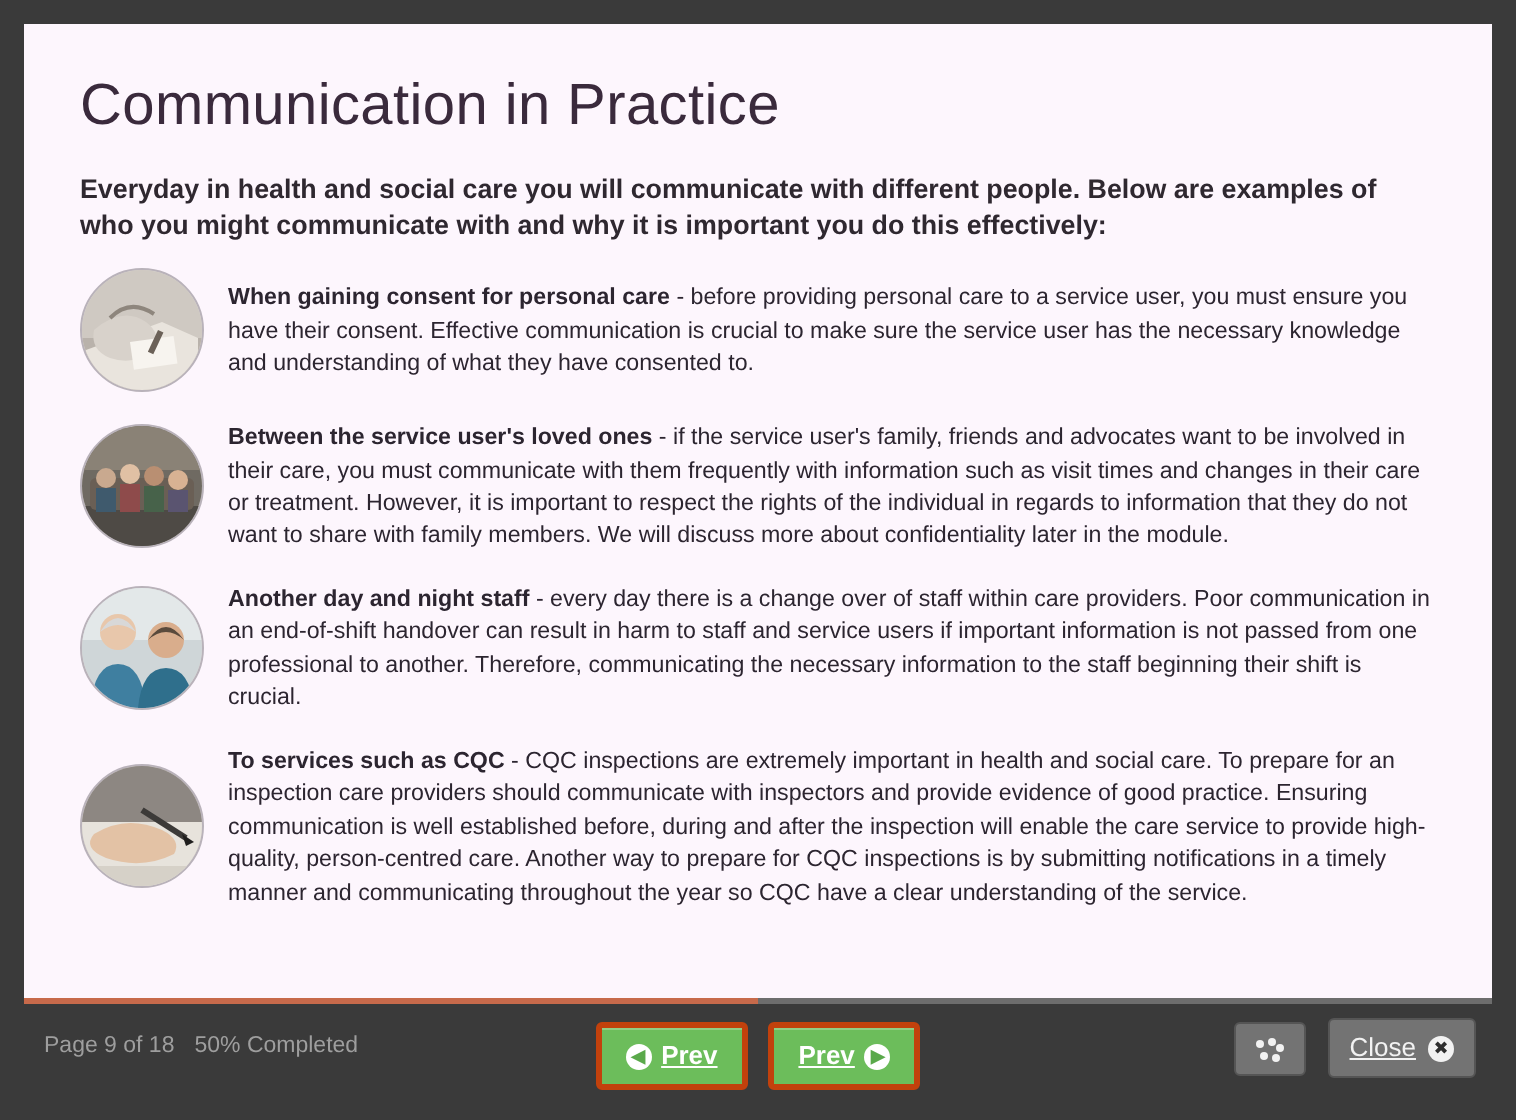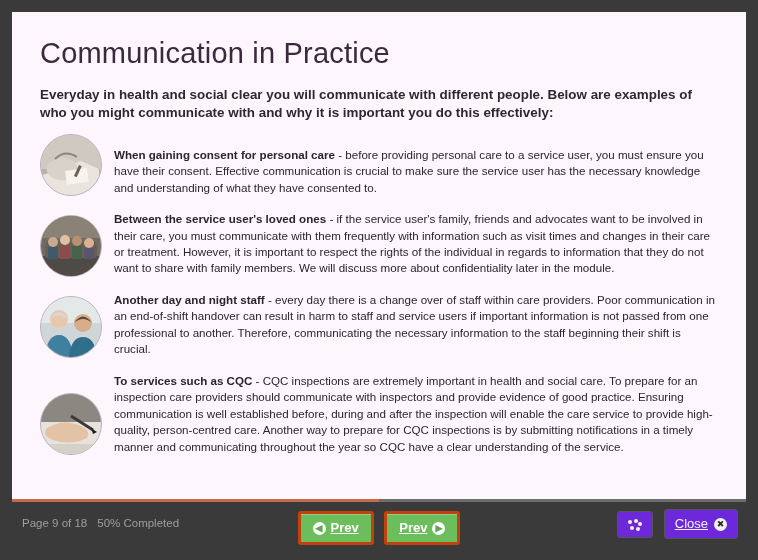--- a/index.html
+++ b/index.html
@@ -46,21 +46,21 @@
     color: #2f2830;
     line-height: 1.35;
     margin: 0 0 12px 0;
     max-width: 660px;
   }
   .items {
     display: block;
   }
   .item {
     display: flex;
-    align-items: flex-end;
+    align-items: center;
     margin-bottom: 13px;
   }
   .thumb {
     flex: 0 0 auto;
     width: 60px;
     height: 60px;
     border-radius: 50%;
     border: 1px solid #b9b2ba;
     overflow: hidden;
     position: relative;
@@ -143,21 +143,21 @@
   }
   .btn-green .circ.left { margin-right: 5px; }
   .btn-green .circ.right { margin-left: 5px; }
   .right-controls {
     position: absolute;
     right: 8px;
     top: 10px;
   }
   .btn-dark {
     display: inline-block;
-    background: #6d28d9;
+    background: #737373;
     border: 1px solid #555;
     border-radius: 3px;
     color: #f2f2f2;
     font-size: 13px;
     padding: 6px 10px 7px 10px;
     vertical-align: middle;
     margin-left: 6px;
     text-decoration: none;
   }
   .btn-dark.settings {
@@ -178,21 +178,21 @@
   }
   .gear-dots svg { display:block; }
 </style>
 </head>
 <body>
 
 <div class="app-window">
 
   <div class="slide-area">
     <h1 class="slide-title">Communication in Practice</h1>
-    <p class="intro">Everyday in health and social clear you will communicate with different people. Below are examples of who you might communicate with and why it is important you do this effectively:</p>
+    <p class="intro">Everyday in health and social care you will communicate with different people. Below are examples of who you might communicate with and why it is important you do this effectively:</p>
 
     <div class="items">
 
       <div class="item">
         <div class="thumb">
           <svg viewBox="0 0 60 60" preserveAspectRatio="none" aria-hidden="true">
             <rect x="0" y="0" width="60" height="60" fill="#cfc9c2"></rect>
             <rect x="0" y="34" width="60" height="26" fill="#b9b2ab"></rect>
             <path d="M2 40 L40 26 L58 34 L58 60 L2 60 Z" fill="#e9e4dd"></path>
             <path d="M6 30 q14 -12 26 -4 q8 6 4 14 q-10 8 -22 4 q-10 -4 -8 -14 Z" fill="#d8d2cb"></path>

